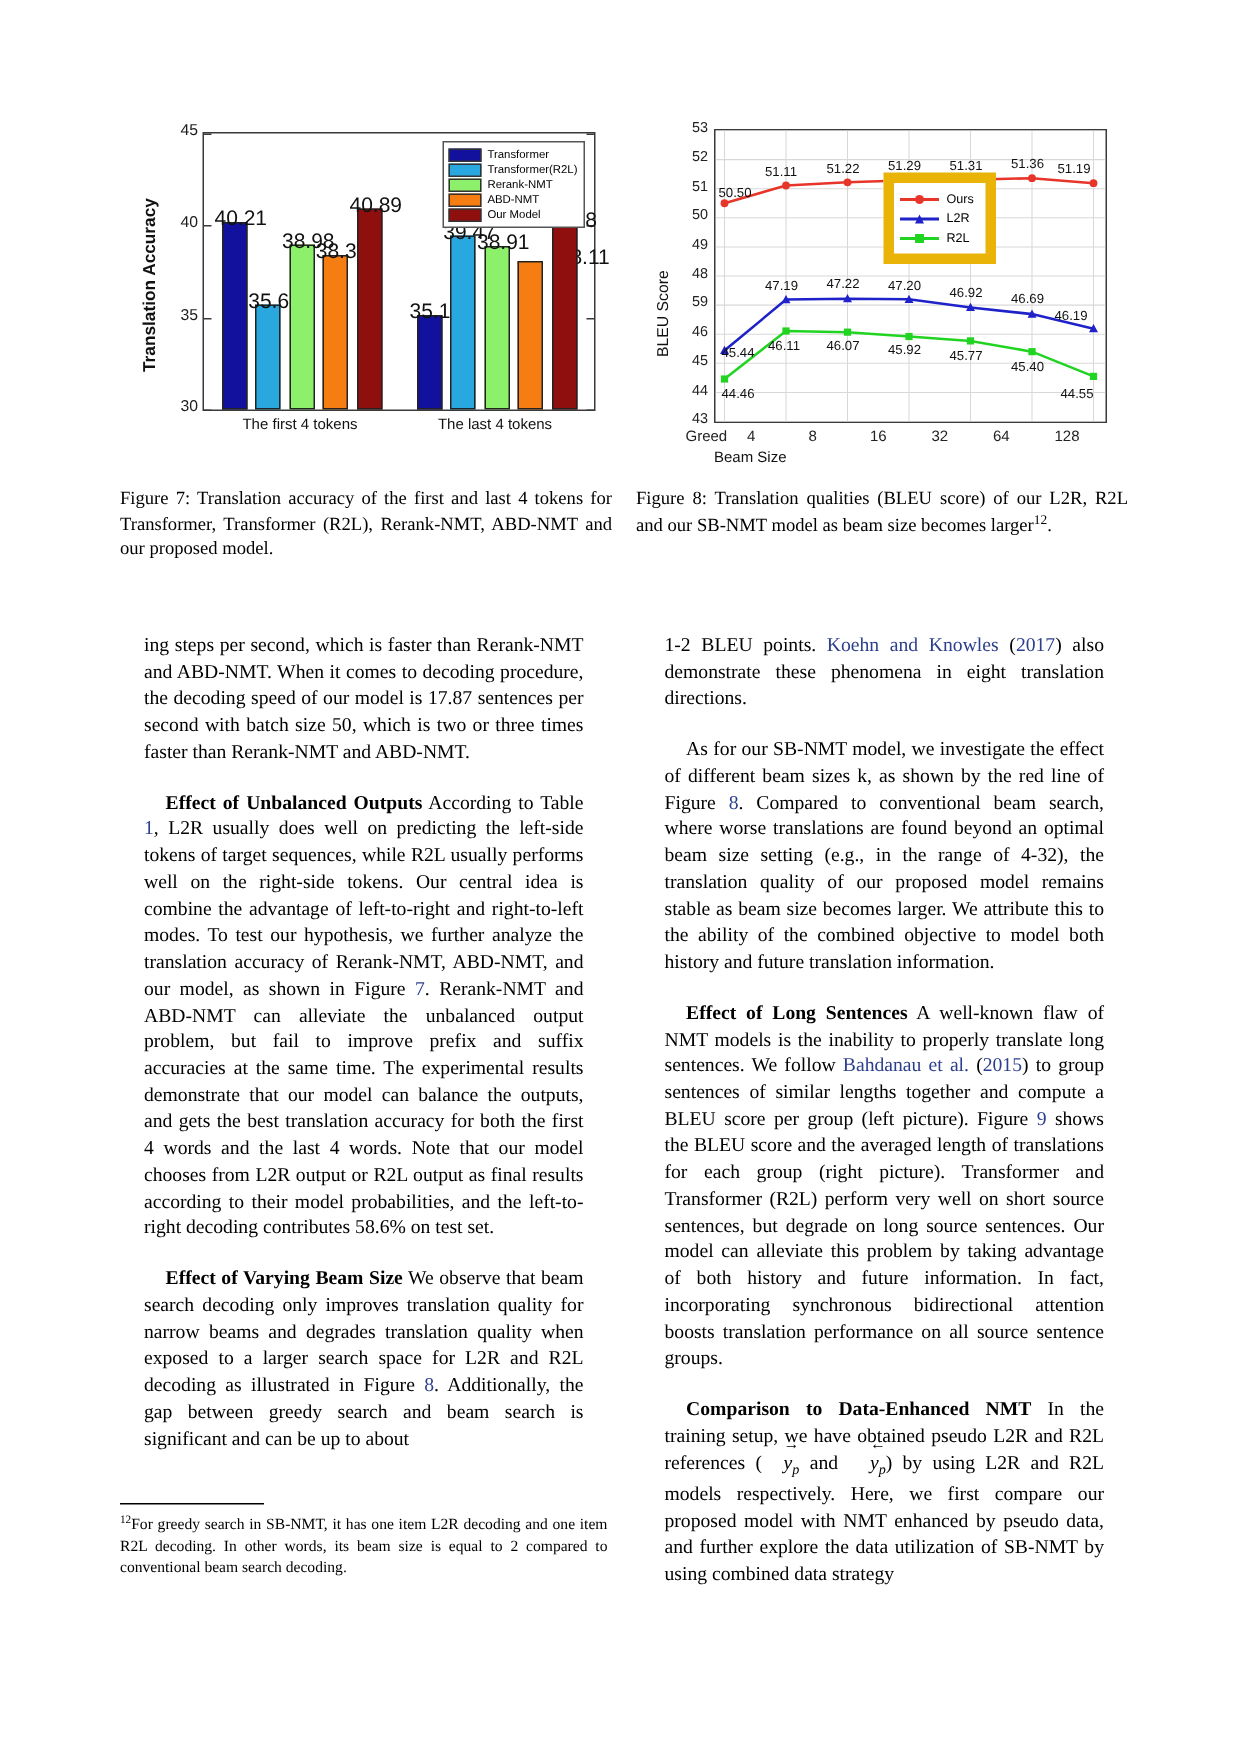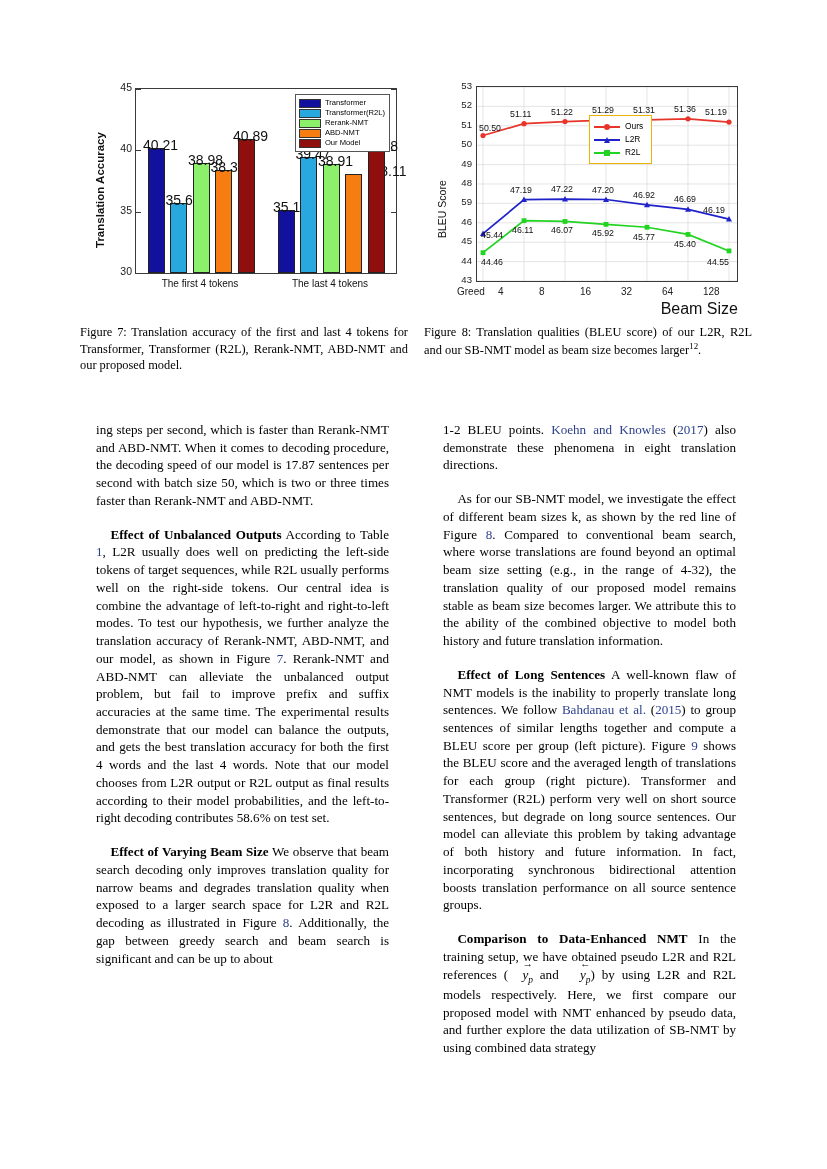--- a/index.html
+++ b/index.html
@@ -130,41 +130,41 @@
   #fig8 .tick-x {
     font-size: 10px;
     top: 208px;
     text-align: left;
     width: 50px;
     color: #222;
   }
   #fig8 .xlab {
     position: absolute;
     top: 222px; left: 52px; width: 262px;
-    text-align: right;
-    font-family: "Liberation Sans", sans-serif;
-    font-size: 16px;
+    text-align: left;
+    font-family: "Liberation Sans", sans-serif;
+    font-size: 10px;
     color: #111;
   }
   #fig8 .ylab {
     left: 12px; top: 160px;
     transform: rotate(-90deg);
     font-size: 10.5px;
     color: #111;
   }
   .pt-label {
     position: absolute;
     font-family: "Liberation Sans", sans-serif;
     font-size: 8.8px;
     color: #111;
     white-space: nowrap;
   }
   .legend-8 {
     position: absolute;
-    border: 1px solid #eab308;
+    border: 7px solid #eab308;
     background: #fff;
     padding: 4px 8px 4px 4px;
     font-family: "Liberation Sans", sans-serif;
     font-size: 8.4px;
     line-height: 1.55;
     z-index: 6;
   }
   .legend-8 .row { display: flex; align-items: center; gap: 5px; }
   .legend-8 .lseg { width: 26px; height: 10px; position: relative; }
   .legend-8 .lseg i {
@@ -437,13 +437,17 @@
     </div>
 
     <div class="col">
       <p class="noindent"><span>1-2 BLEU points. </span><span class="cite">Koehn and Knowles</span><span> (</span><span class="cite">2017</span><span>) also demonstrate these phenomena in eight translation directions.</span></p>
       <p><span>As for our SB-NMT model, we investigate the effect of different beam sizes k, as shown by the red line of Figure </span><span class="cite">8</span><span>. Compared to conventional beam search, where worse translations are found beyond an optimal beam size setting (e.g., in the range of 4-32), the translation quality of our proposed model remains stable as beam size becomes larger. We attribute this to the ability of the combined objective to model both history and future translation information.</span></p>
       <p><span class="bold">Effect of Long Sentences</span><span> A well-known flaw of NMT models is the inability to properly translate long sentences. We follow </span><span class="cite">Bahdanau et al.</span><span> (</span><span class="cite">2015</span><span>) to group sentences of similar lengths together and compute a BLEU score per group (left picture). Figure </span><span class="cite">9</span><span> shows the BLEU score and the averaged length of translations for each group (right picture). Transformer and Transformer (R2L) perform very well on short source sentences, but degrade on long source sentences. Our model can alleviate this problem by taking advantage of both history and future information. In fact, incorporating synchronous bidirectional attention boosts translation performance on all source sentence groups.</span></p>
       <p><span class="bold">Comparison to Data-Enhanced NMT</span><span> In the training setup, we have obtained pseudo L2R and R2L references (</span><span class="vec"><span class="ar">→</span><span>y</span></span><span class="sub">p</span><span> and </span><span class="vec"><span class="ar">←</span><span>y</span></span><span class="sub">p</span><span>) by using L2R and R2L models respectively. Here, we first compare our proposed model with NMT enhanced by pseudo data, and further explore the data utilization of SB-NMT by using combined data strategy</span></p>
     </div>
   </div>
 
+  <div class="footnote-wrap">
+    <div class="fn-rule"></div>
+    <div class="footnote"><span class="sup">12</span><span>For greedy search in SB-NMT, it has one item L2R decoding and one item R2L decoding. In other words, its beam size is equal to 2 compared to conventional beam search decoding.</span></div>
+  </div>
 </div>
 
 </body></html>

